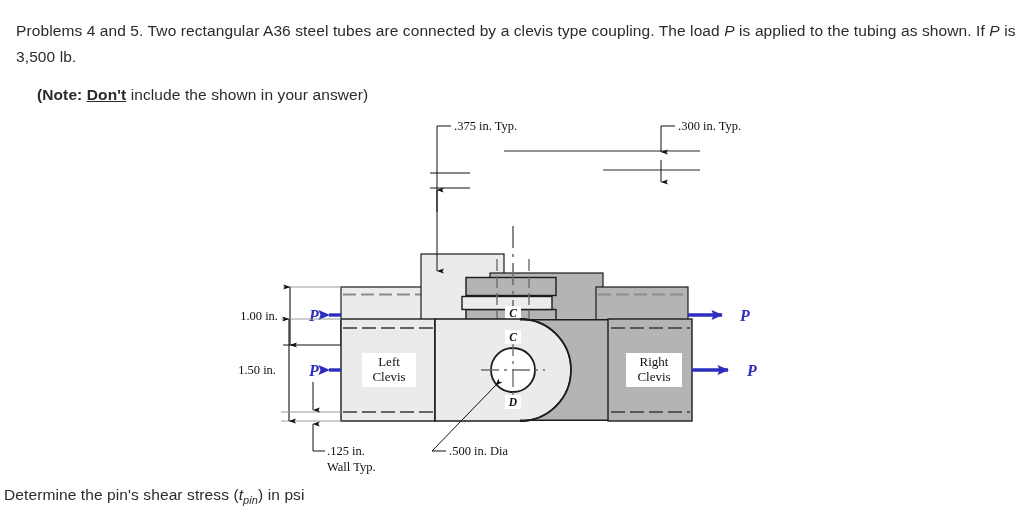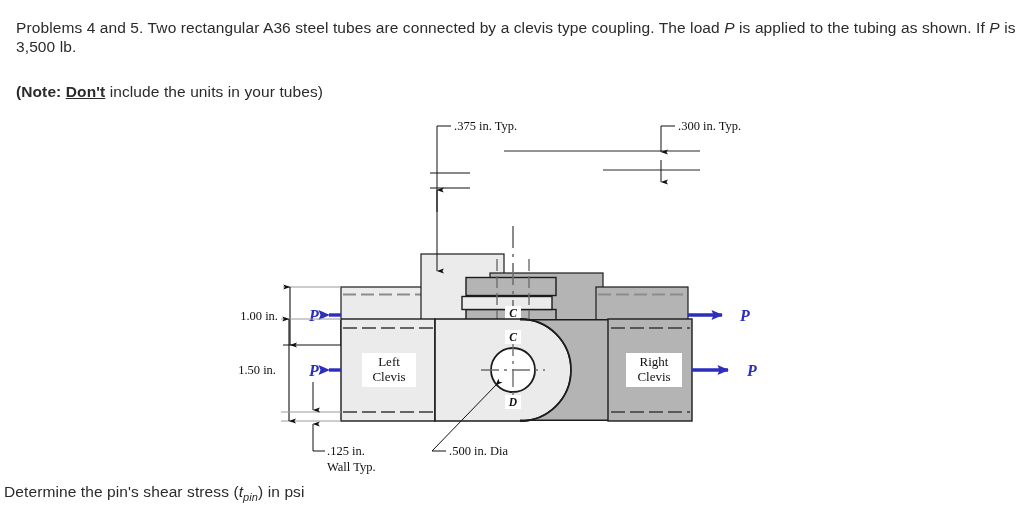--- a/index.html
+++ b/index.html
@@ -18,42 +18,42 @@
   }
   #page {
     position: relative;
     width: 1024px;
     height: 516px;
   }
   .prose {
     position: absolute;
     font-family: "Liberation Sans", sans-serif;
     font-size: 15.5px;
-    line-height: 19px;
+    line-height: 26px;
     color: #2b2b2b;
     letter-spacing: 0.1px;
   }
   #stmt {
     left: 16px;
     top: 18px;
     width: 1000px;
   }
   #note {
     left: 16px;
     top: 82px;
     width: 700px;
   }
   #question {
     left: 4px;
     top: 482px;
     width: 700px;
   }
   .ital { font-style: italic; }
   .und  { text-decoration: underline; font-weight: bold; margin-top: 43px; }
-  .bold { font-weight: bold; }
+  .bold { font-weight: bold; margin-left: 21px; }
   sub   { font-size: 71%; }
   #figure {
     position: absolute;
     left: 0;
     top: 104px;
     width: 1024px;
     height: 372px;
   }
   svg { display: block; }
   text {
@@ -83,21 +83,21 @@
     fill: #111111;
   }
 </style>
 </head>
 <body>
 
 <div id="page">
 
   <div class="prose" id="stmt"><span>Problems 4 and 5. Two rectangular A36 steel tubes are connected by a clevis type coupling.  The load </span><span class="ital">P</span><span> is applied to the tubing as shown.  If </span><span class="ital">P</span><span> is 3,500 lb.</span></div>
 
-  <div class="prose" id="note"><span class="bold">(Note: </span><span class="und">Don't</span><span> include the units in your tubes)</span></div>
+  <div class="prose" id="note"><span class="bold">(Note: </span><span class="und">Don't</span><span> include the shown in your answer)</span></div>
 
   <div class="prose" id="question"><span>Determine the pin's shear stress (</span><span class="ital">t</span><sub class="ital">pin</sub><span>) in psi</span></div>
 
   <div id="figure">
   <svg width="1024" height="372" viewBox="0 0 1024 372" xmlns="http://www.w3.org/2000/svg">
 
     <defs>
       <marker id="ar-dn" markerWidth="9" markerHeight="9" refX="3" refY="7.6" orient="auto" markerUnits="userSpaceOnUse">
         <path d="M3 8 L0.6 0.6 L3 2.2 L5.4 0.6 Z" fill="#111111"></path>
       </marker>

